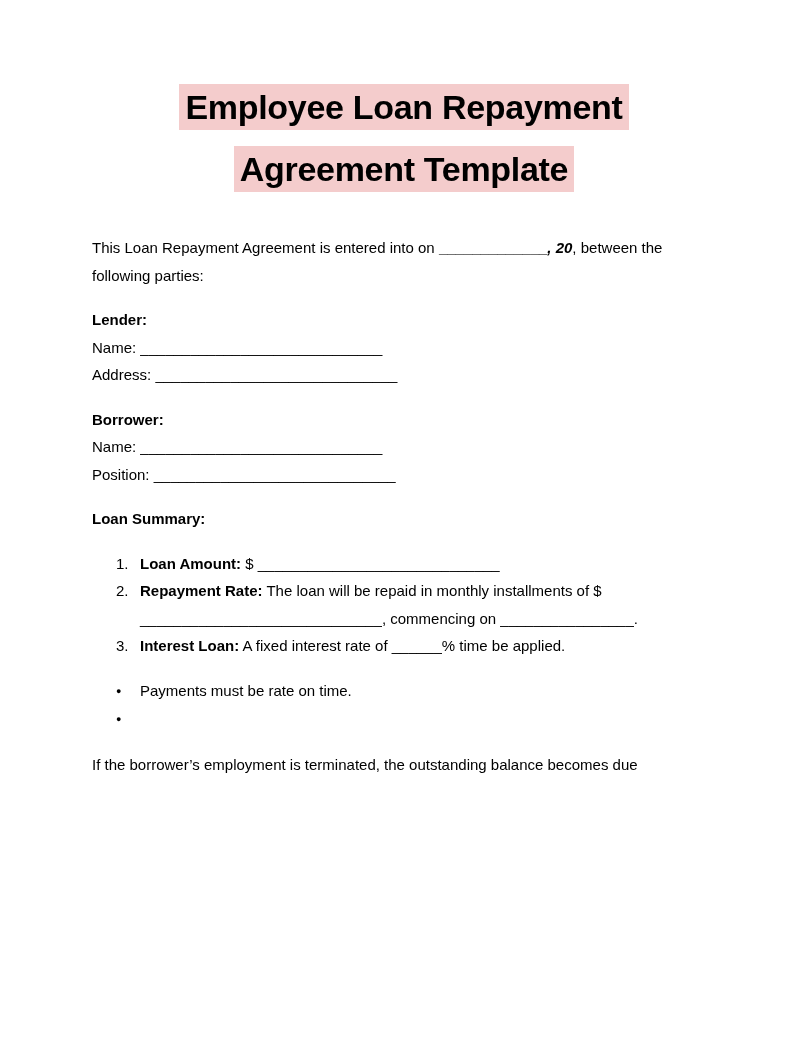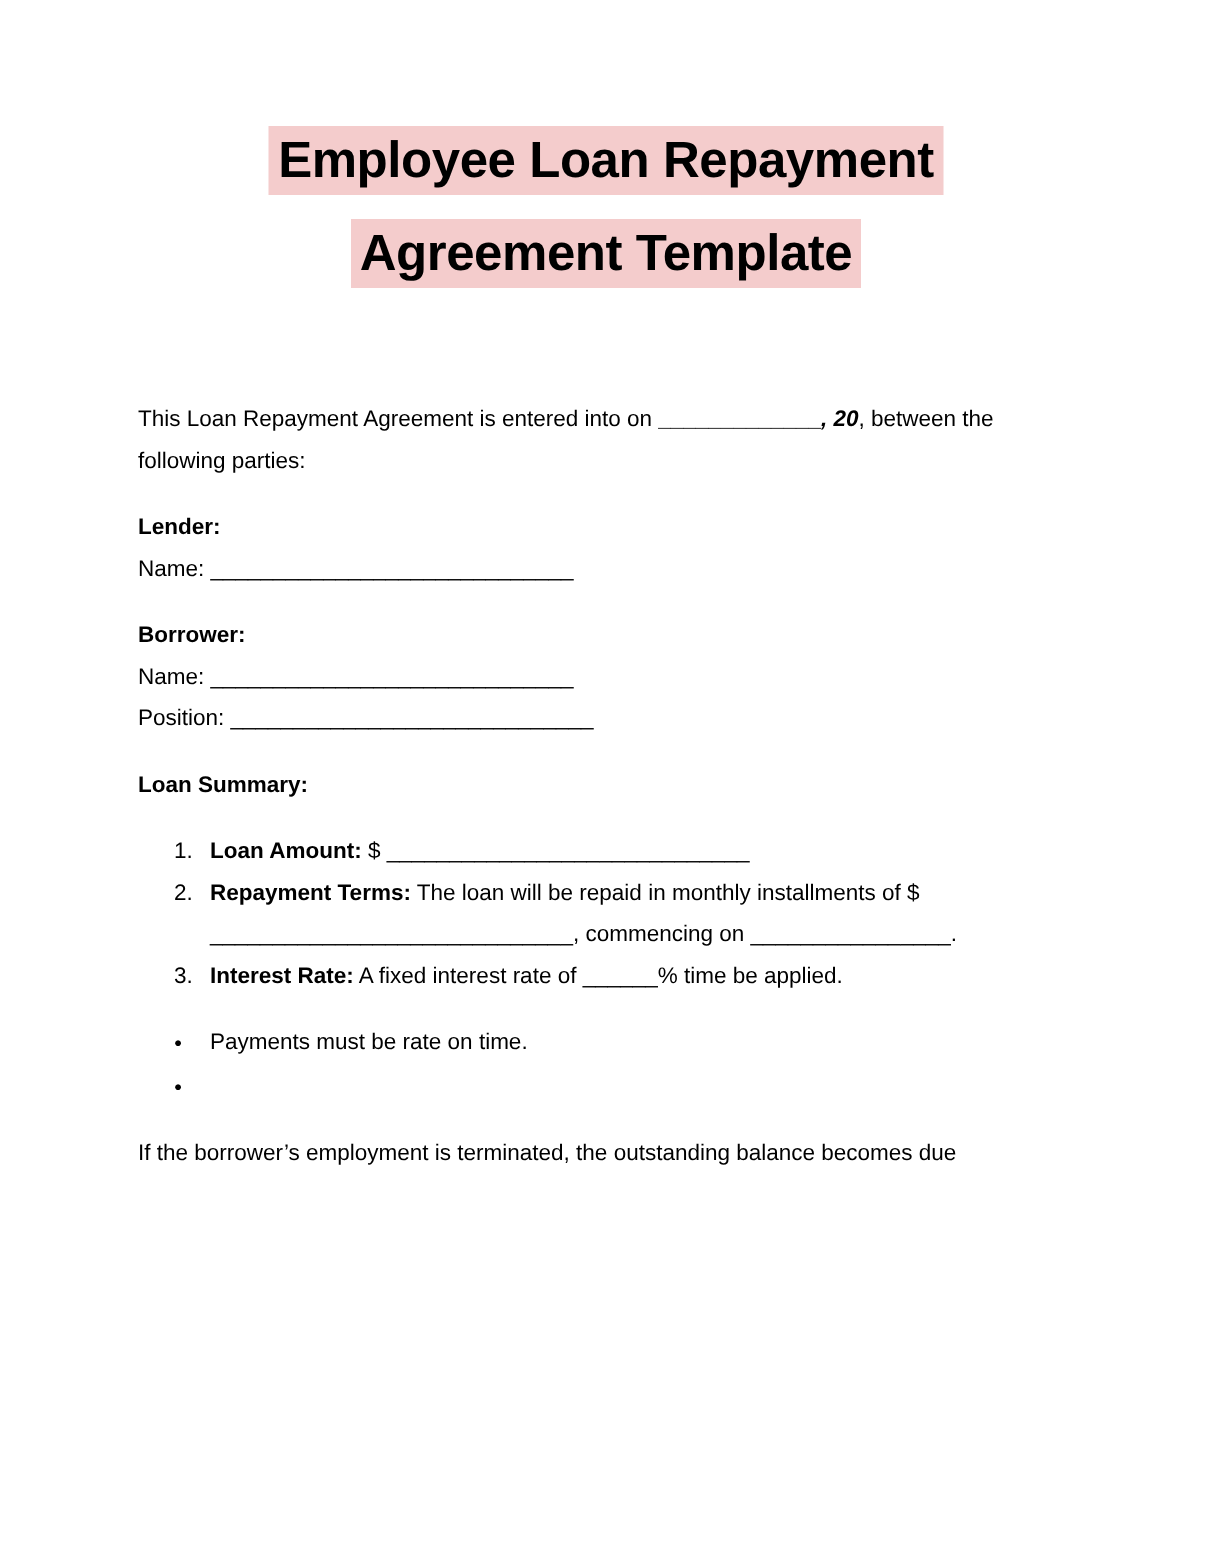--- a/index.html
+++ b/index.html
@@ -22,21 +22,21 @@
     font-size: 34px;
     line-height: 62px;
     font-weight: 700;
     letter-spacing: -0.3px;
   }
   .doc-title .hl {
     background: var(--highlight, #f4cccc);
     padding: 4px 6px;
   }
   .flow { line-height: 27.5px; }
-  .intro { margin-top: 66px; }
+  .intro { margin-top: 34px; }
   .section { margin-top: 17px; }
   .bold { font-weight: 700; }
   .bi { font-weight: 700; font-style: italic; }
   .list { margin-top: 17px; }
   .li-row { display: flex; align-items: flex-start; }
   .li-marker {
     flex: 0 0 24px;
     margin-left: 24px;
     line-height: 27.5px;
   }
@@ -65,44 +65,45 @@
   <h1 class="doc-title">
     <span class="hl">Employee Loan Repayment</span><br>
     <span class="hl">Agreement Template</span>
   </h1>
 
   <p class="flow intro"><span>This Loan Repayment Agreement is entered into on </span><span class="bold">_____________</span><span class="bi">, 20</span><span>, between the following parties:</span></p>
 
   <div class="flow section">
     <div class="bold">Lender:</div>
     <div><span>Name: </span><span>_____________________________</span></div>
+    <div><span>Address: </span><span>_____________________________</span></div>
   </div>
 
   <div class="flow section">
     <div class="bold">Borrower:</div>
     <div><span>Name: </span><span>_____________________________</span></div>
     <div><span>Position: </span><span>_____________________________</span></div>
   </div>
 
   <div class="flow section">
     <div class="bold">Loan Summary:</div>
   </div>
 
   <div class="flow list">
     <div class="li-row">
       <span class="li-marker">1.</span>
       <span class="li-content"><span class="bold">Loan Amount:</span><span> $ _____________________________</span></span>
     </div>
     <div class="li-row">
       <span class="li-marker">2.</span>
-      <span class="li-content"><span class="bold">Repayment Terms:</span><span> The loan will be repaid in monthly installments of $ _____________________________, commencing on ________________.</span></span>
+      <span class="li-content"><span class="bold">Repayment Rate:</span><span> The loan will be repaid in monthly installments of $ _____________________________, commencing on ________________.</span></span>
     </div>
     <div class="li-row">
       <span class="li-marker">3.</span>
-      <span class="li-content"><span class="bold">Interest Rate:</span><span> A fixed interest rate of ______% time be applied.</span></span>
+      <span class="li-content"><span class="bold">Interest Loan:</span><span> A fixed interest rate of ______% time be applied.</span></span>
     </div>
   </div>
 
 
   <div class="flow list">
     <div class="li-row">
       <span class="li-marker bullet">●</span>
       <span class="li-content">Payments must be rate on time.</span>
     </div>
     <div class="li-row">

